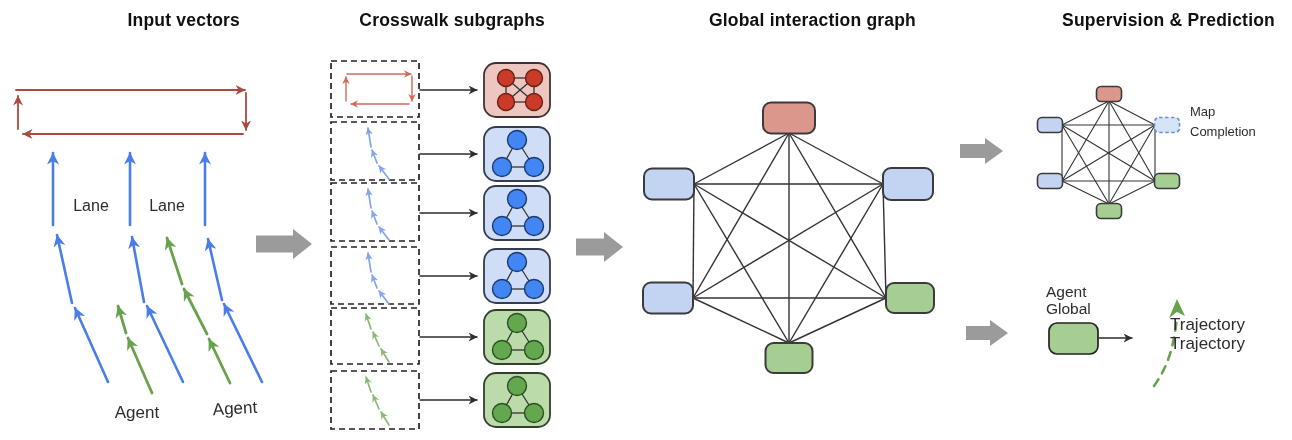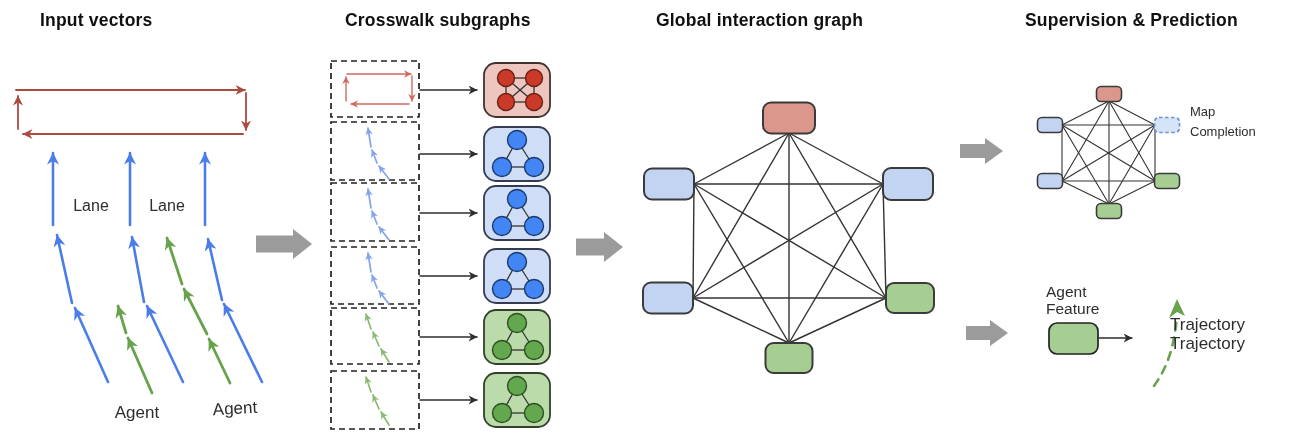--- a/index.html
+++ b/index.html
@@ -1,20 +1,20 @@
 <!DOCTYPE html>
 <html><head>
 <meta charset="utf-8">
 <style>
   html,body{margin:0;padding:0;background:#ffffff;}
   .fig{position:relative;width:1292px;height:440px;background:#ffffff;
        font-family:"Liberation Sans",sans-serif;overflow:hidden;}
   .fig svg{position:absolute;left:0;top:0;}
   .title{position:absolute;top:10px;font-weight:bold;font-size:17.5px;color:#101010;
-         text-align:left;letter-spacing:.2px;}
+         text-align:right;letter-spacing:.2px;}
   .lbl{position:absolute;color:#2d2d2d;font-size:16px;}
   .ctr{text-align:center;}
 </style>
 </head>
 <body>
 
 <div class="fig">
   <svg id="diagram-svg" width="1292" height="440" viewBox="0 0 1292 440">
       <defs>
         <marker id="mBrick" markerUnits="userSpaceOnUse" markerWidth="12" markerHeight="12" refX="9.5" refY="5" orient="auto">
@@ -250,20 +250,20 @@
   <div class="lbl ctr" style="left:106px;top:403px;width:62px;font-size:17px;">Agent</div>
   <div class="lbl ctr" style="left:202px;top:399px;width:66px;font-size:17px;transform:rotate(-3deg);">Agent</div>
 
   <div class="lbl" style="left:1190px;top:102px;font-size:13px;line-height:19.5px;">
     <div>Map</div>
     <div>Completion</div>
   </div>
 
   <div class="lbl" style="left:1046px;top:283px;font-size:15.5px;line-height:17px;">
     <div>Agent</div>
-    <div>Feature</div>
+    <div>Global</div>
   </div>
 
   <div class="lbl" style="left:1170px;top:316px;font-size:17px;line-height:18.5px;">
     <div>Trajectory</div>
     <div>Trajectory</div>
   </div>
 </div>
 
 </body></html>

